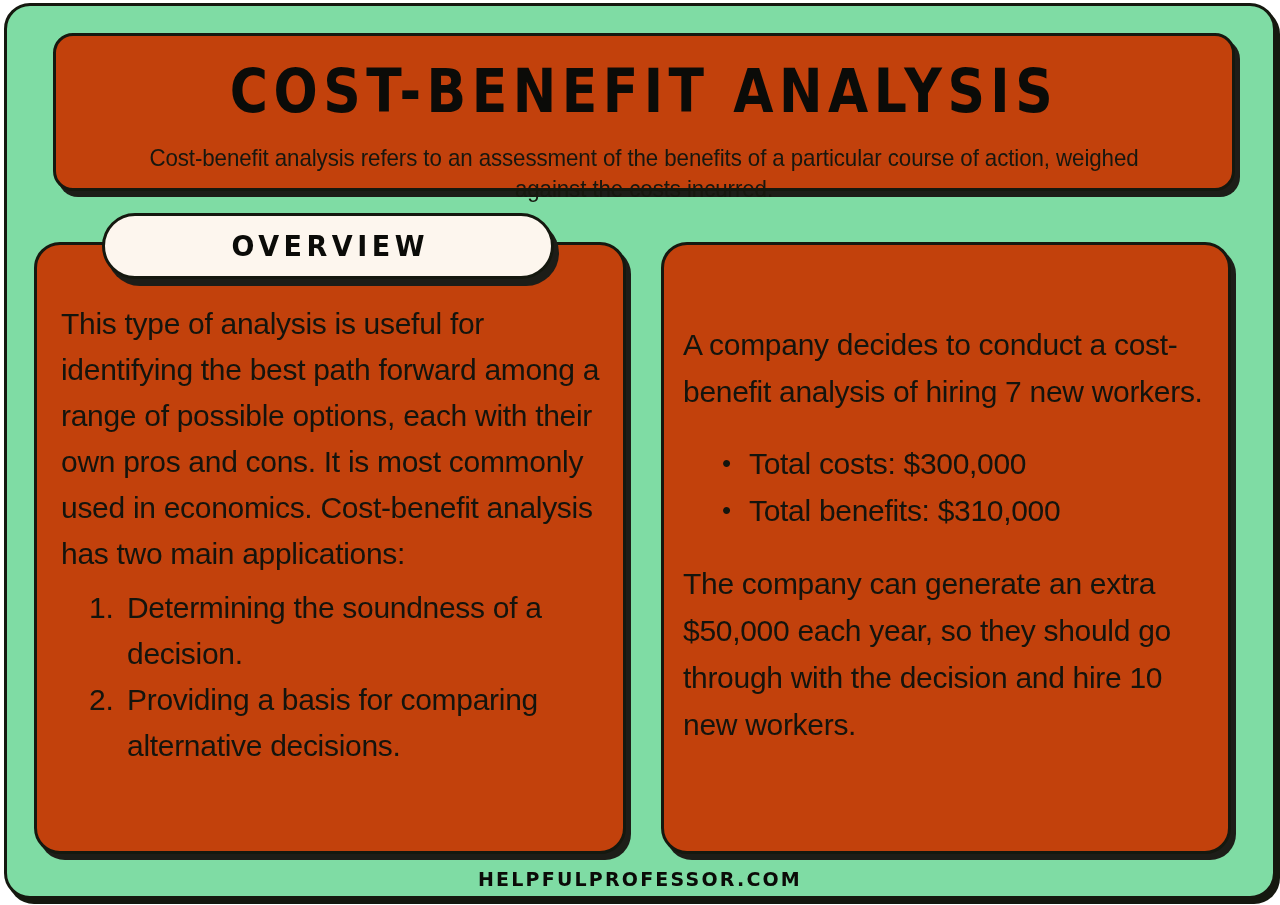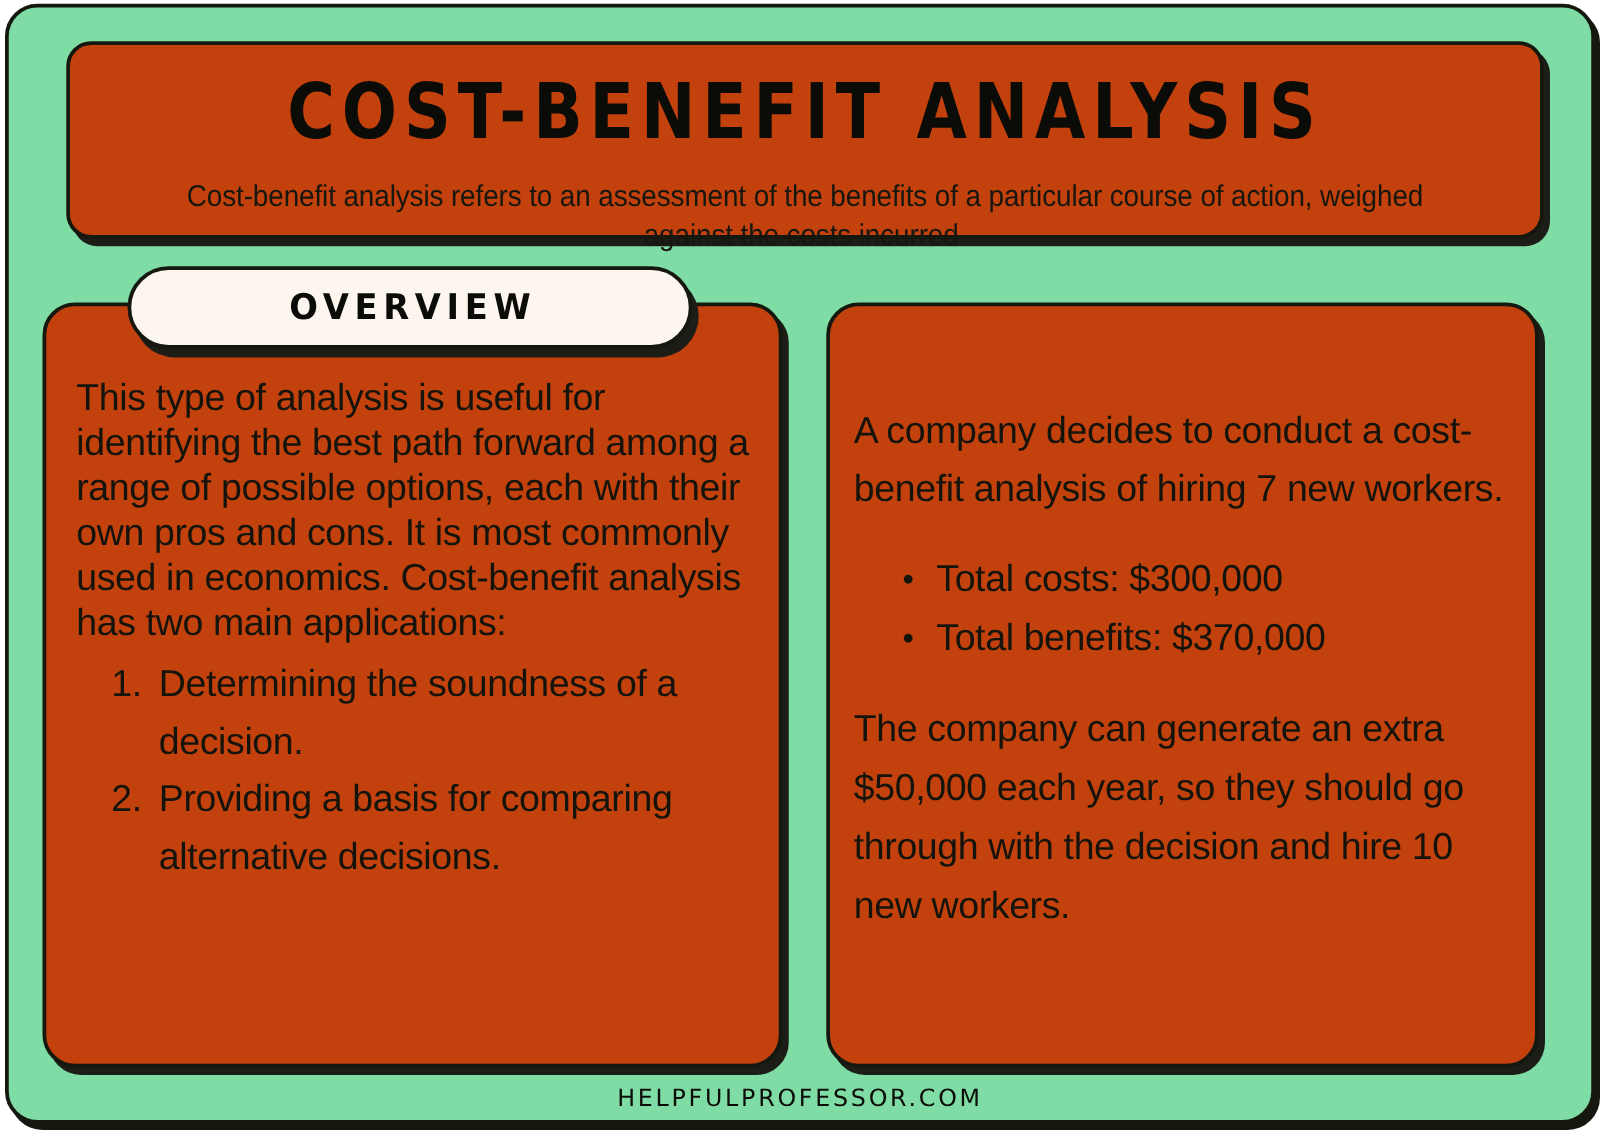--- a/index.html
+++ b/index.html
@@ -155,21 +155,21 @@
     left: 676px;
     top: 315px;
     width: 520px;
   }
 
   .para {
     font-family: "Liberation Sans", sans-serif;
     font-size: 30px;
     font-weight: 400;
     color: #14140D;
-    line-height: 36px;
+    line-height: 46px;
     letter-spacing: -0.3px;
   }
 
   #example-body .para { line-height: 47px; }
 
   ol.num-list {
     margin: 8px 0 0 0;
     padding-left: 62px;
     list-style: none;
     counter-reset: numitem;
@@ -225,21 +225,21 @@
     left: 0;
     top: 862px;
     width: 100%;
     text-align: center;
     z-index: 5;
   }
 
   #footer-text {
     font-family: "DejaVu Sans", sans-serif;
     font-size: 19px;
-    font-weight: 400;
+    font-weight: 700;
     letter-spacing: 2.2px;
     color: #0B0B08;
     text-indent: 2.2px;
     text-align: center;
   }
 </style>
 </head>
 <body>
 
 <div id="infographic">
@@ -265,21 +265,21 @@
       <ol class="num-list">
         <li>Determining the soundness of a decision.</li>
         <li>Providing a basis for comparing alternative decisions.</li>
       </ol>
     </div>
 
     <div class="body-inner" id="example-body">
       <div class="para">A company decides to conduct a cost-benefit analysis of hiring 7 new workers.</div>
       <ul class="bullet-list">
         <li>Total costs: $300,000</li>
-        <li>Total benefits: $370,000</li>
+        <li>Total benefits: $310,000</li>
       </ul>
       <div class="para gap-para">The company can generate an extra $50,000 each year, so they should go through with the decision and hire 10 new workers.</div>
     </div>
 
   </div>
 
   <div id="footer">
     <span id="footer-text">HELPFULPROFESSOR.COM</span>
   </div>
 

